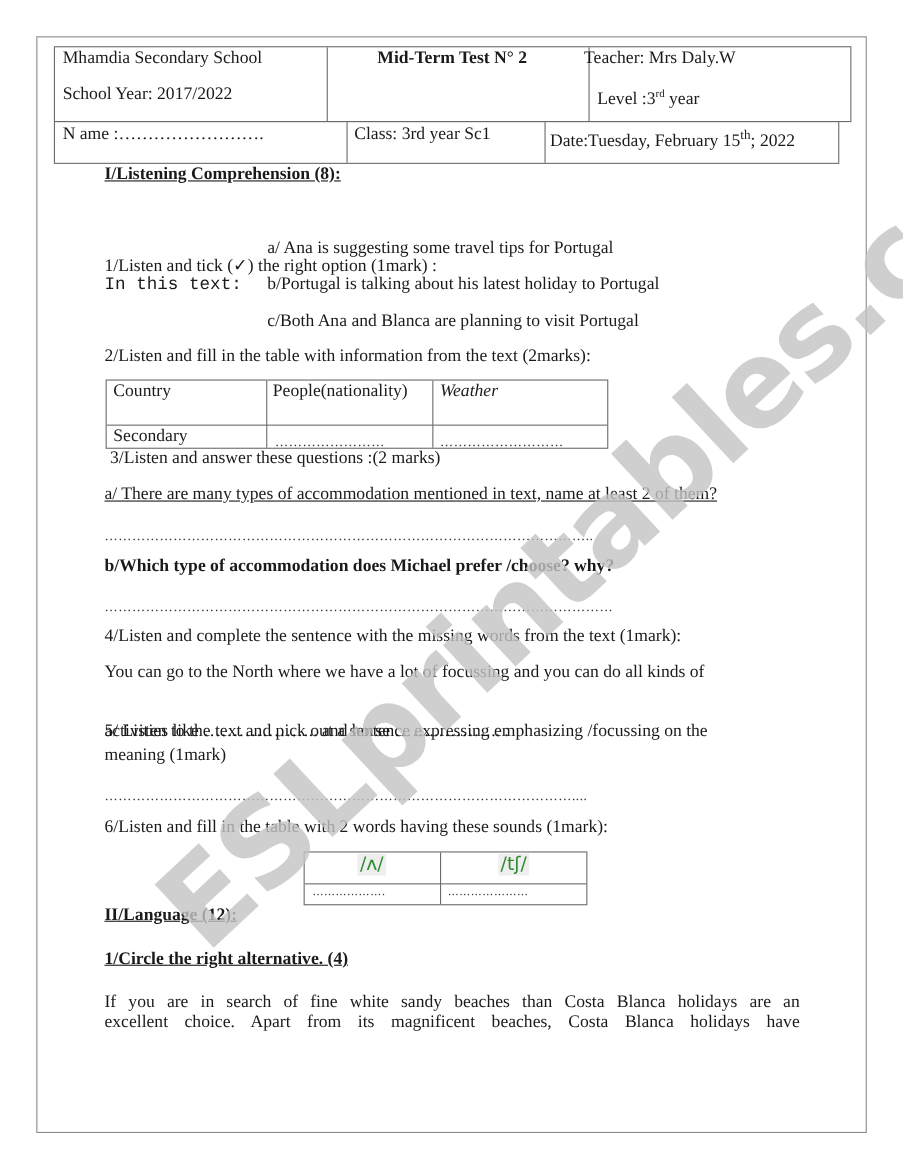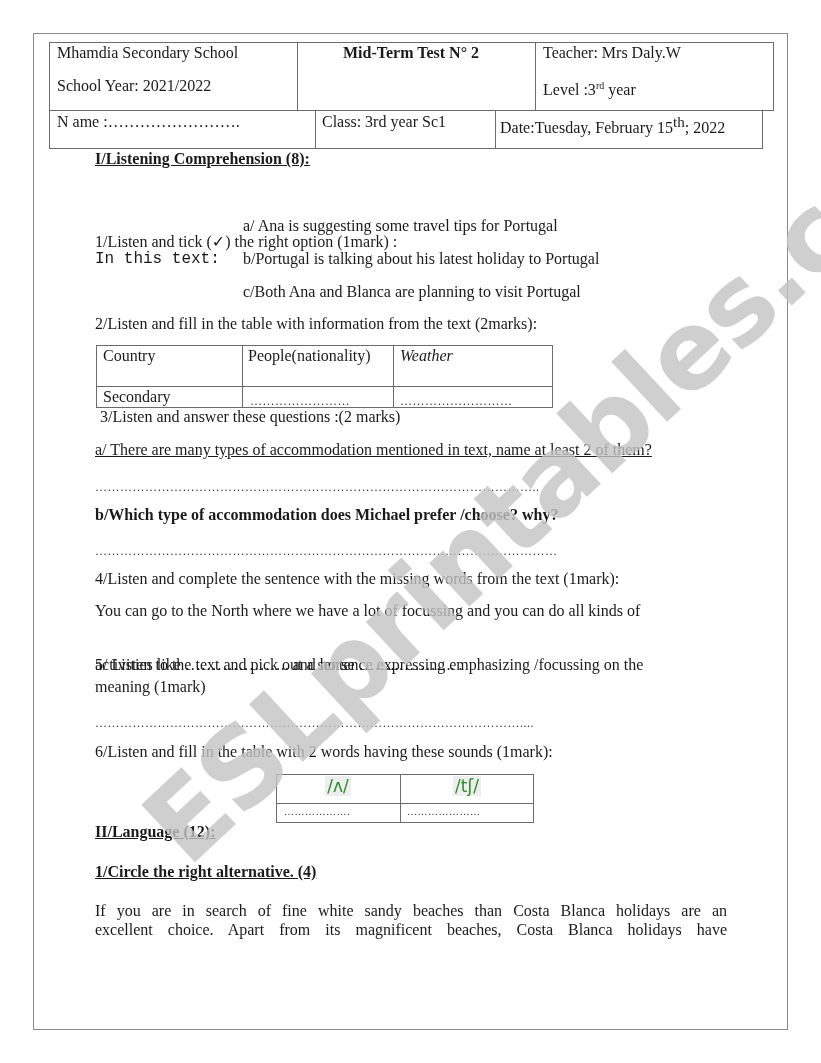--- a/index.html
+++ b/index.html
@@ -42,32 +42,32 @@
 </head>
 <body>
 
 <div class="page-border"></div>
 
 <div class="abs hdr1">
   <div class="vline" style="left:247px;"></div>
   <div class="vline" style="left:485px;"></div>
 </div>
 <div class="abs t" style="left:57px; top:44px;">Mhamdia Secondary School</div>
-<div class="abs t" style="left:57px; top:77px;">School Year: 2021/2022</div>
+<div class="abs t" style="left:57px; top:77px;">School Year: 2017/2022</div>
 <div class="abs t bold" style="left:343px; top:44px;">Mid-Term Test N° 2</div>
-<div class="abs t" style="left:543px; top:44px;">Teacher: Mrs Daly.W</div>
+<div class="abs t" style="left:531px; top:44px;">Teacher: Mrs Daly.W</div>
 <div class="abs t" style="left:543px; top:77px;"><span>Level :3</span><sup style="font-size:10px;">rd</sup><span> year</span></div>
 
 <div class="abs hdr2">
   <div class="vline" style="left:265px;"></div>
   <div class="vline" style="left:445px;"></div>
 </div>
 <div class="abs t" style="left:57px; top:113px;">N ame :…………………….</div>
 <div class="abs t" style="left:322px; top:113px;">Class: 3rd year Sc1</div>
-<div class="abs t" style="left:500px; top:113px;"><span>Date:Tuesday, February 15</span><sup style="font-size:15px;margin-top:40px;">th</sup><span>; 2022</span></div>
+<div class="abs t" style="left:500px; top:113px;"><span>Date:Tuesday, February 15</span><sup style="font-size:12px;margin-top:40px;">th</sup><span>; 2022</span></div>
 
 <div class="abs t bold uline" style="left:95px; top:150px;">I/Listening Comprehension (8):</div>
 
 <div class="abs t" style="left:95px; top:185px;margin-top:48px;">1/Listen and tick (✓) the right option (1mark) :</div>
 <div class="abs t" style="left:243px; top:217px;">a/ Ana is suggesting some travel tips for Portugal</div>
 <div class="abs t" style="left:95px; top:250px;font-family:Liberation Mono, monospace;">In this text:</div>
 <div class="abs t" style="left:243px; top:250px;">b/Portugal is talking about his latest holiday to Portugal</div>
 <div class="abs t" style="left:243px; top:283px;">c/Both Ana and Blanca are planning to visit Portugal</div>
 
 <div class="abs t" style="left:95px; top:315px;">2/Listen and fill in the table with information from the text (2marks):</div>

